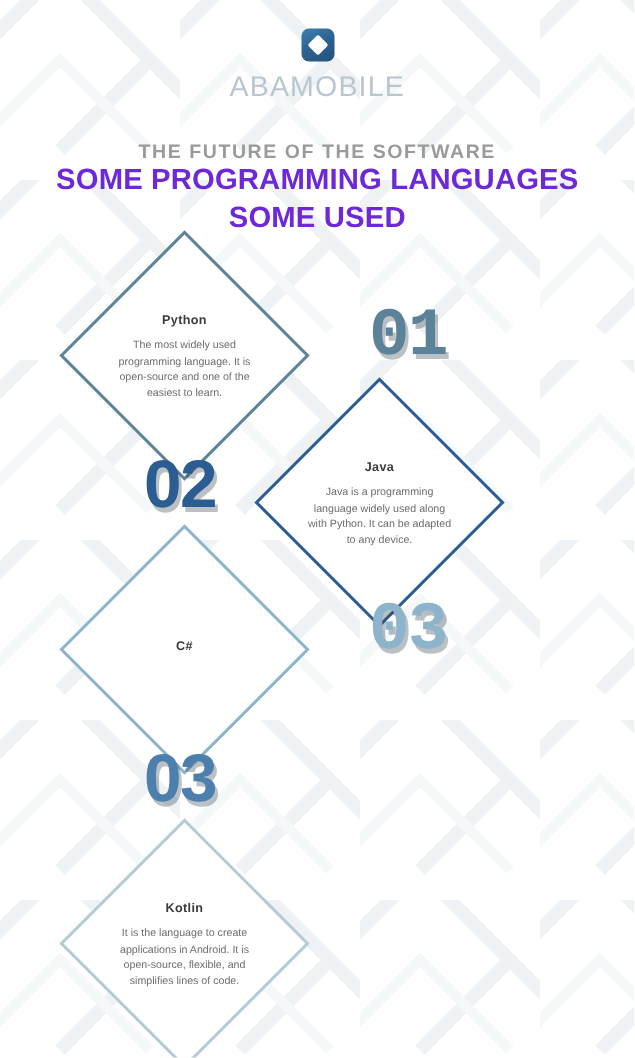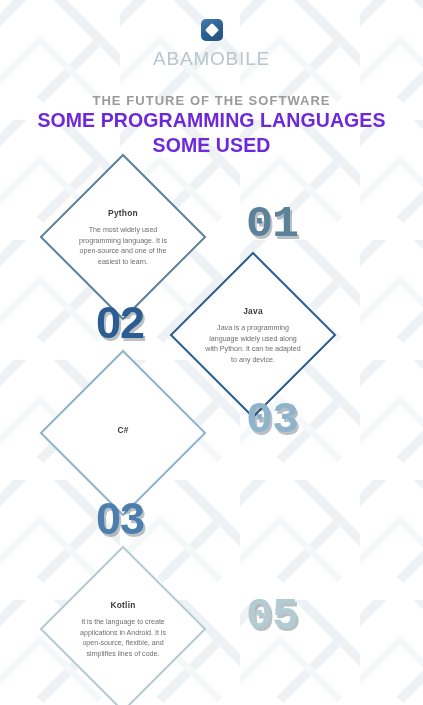--- a/index.html
+++ b/index.html
@@ -210,17 +210,16 @@
         <div class="num">03</div>
       </div>
       <div class="item left" style="--c: #b3cbd3;">
         <div class="diamond-wrap">
           <div class="diamond-shape"></div>
           <div class="diamond-content">
             <div class="d-title">Kotlin</div>
             <div class="d-body">It is the language to create applications in Android. It is open-source, flexible, and simplifies lines of code.</div>
           </div>
         </div>
-        <div class="num">05</div>
       </div>
     </div>
 
 </div>
 
 </body></html>

